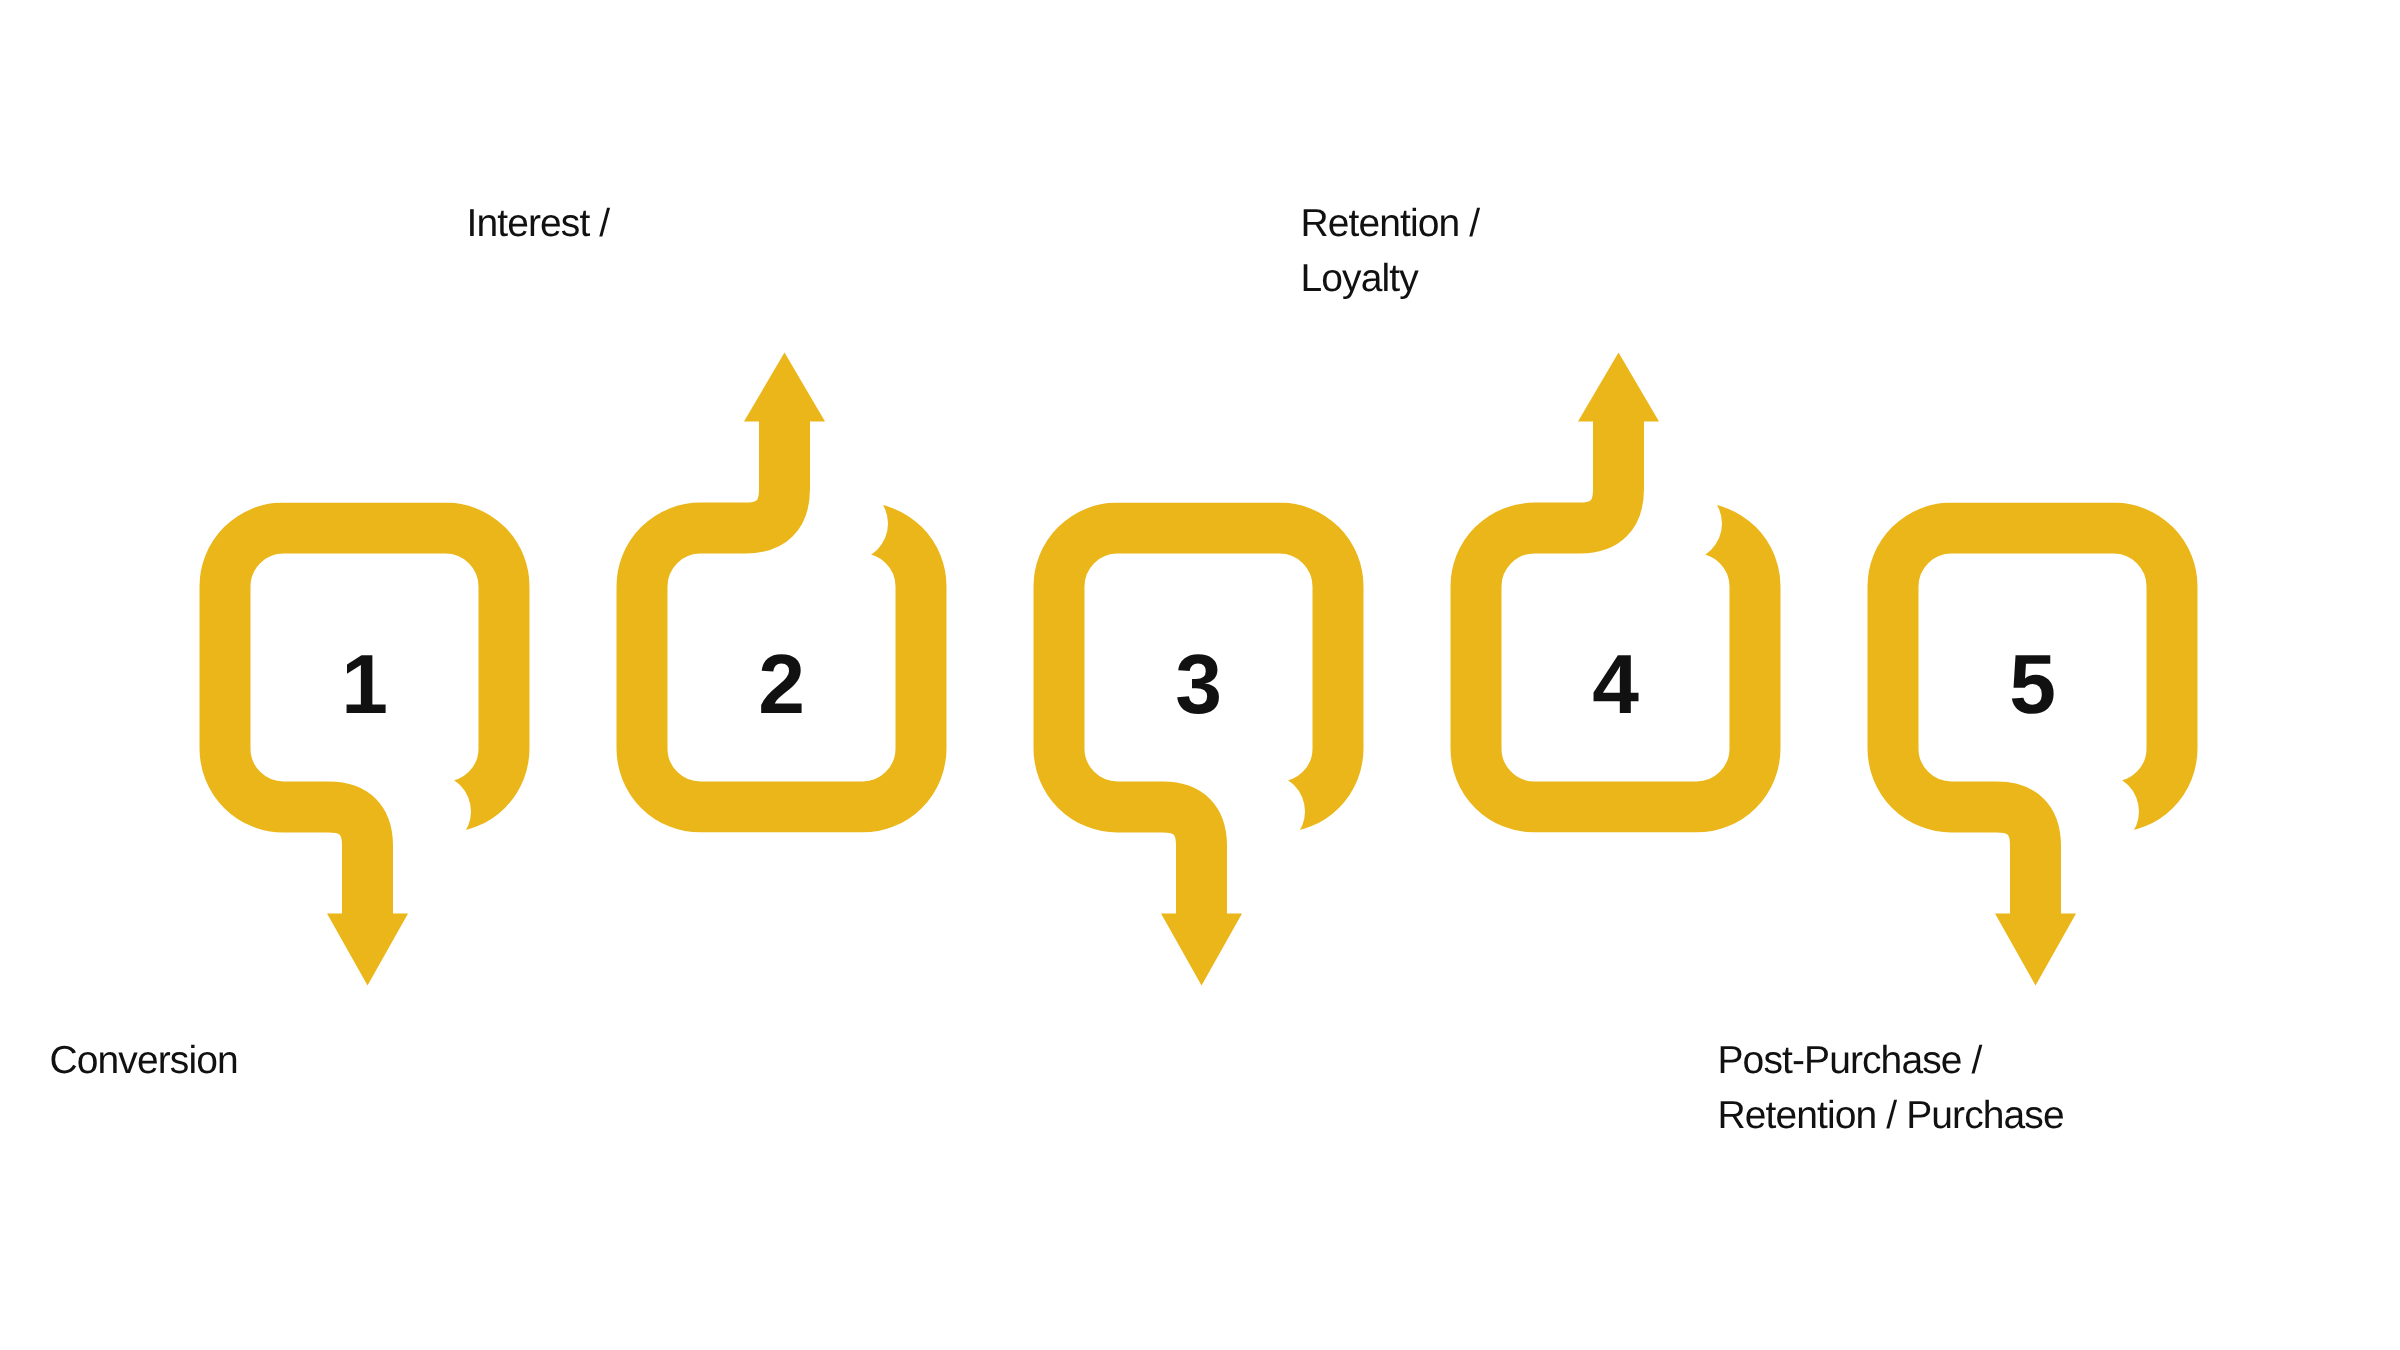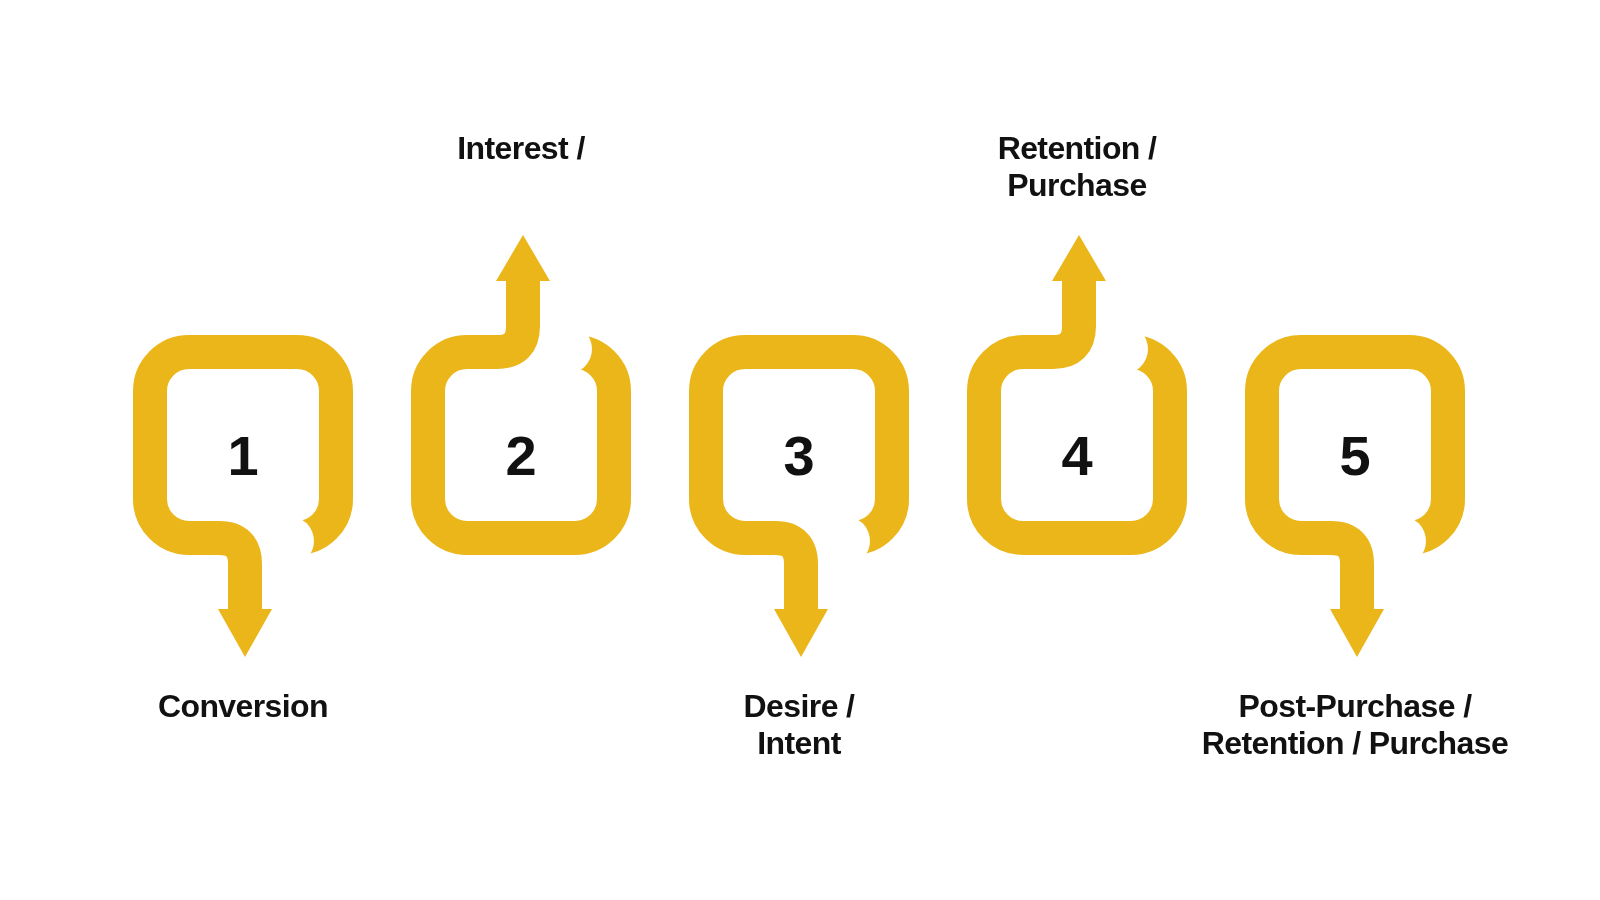--- a/index.html
+++ b/index.html
@@ -54,23 +54,23 @@
     box-sizing: border-box;
     font-size: 56px;
     font-weight: 700;
     color: var(--text, #111111);
   }
   .stage-label {
     position: absolute;
     left: 50%;
     transform: translateX(-50%);
     width: 420px;
-    text-align: center;
-    font-size: 32px;
-    font-weight: 700;
+    text-align: left;
+    font-size: 26px;
+    font-weight: 400;
     line-height: 37px;
     letter-spacing: -0.6px;
     color: var(--text, #111111);
   }
   .label-top    { top: 130px; }
   .label-bottom { top: 688px; }
   .label-line { display: block; }
   .label-line:empty { display: none; }
 </style>
 </head>
@@ -103,36 +103,32 @@
     </div>
   </div>
 
   <div class="stage stage-3">
     <svg class="stage-graphic graphic-down" viewBox="0 0 240 330">
       <path class="ring" d="M 168 203 L 174 203 A 39 39 0 0 0 213 164 L 213 56 A 39 39 0 0 0 174 17 L 66 17 A 39 39 0 0 0 27 56 L 27 164 A 39 39 0 0 0 66 203 L 96 203 Q 122 203 122 229 L 122 278"></path>
       <circle class="carve" cx="166" cy="206" r="25"></circle>
       <polygon class="head" points="95,274 149,274 122,322"></polygon>
     </svg>
     <div class="stage-number">3</div>
-    <div class="stage-label label-bottom">
-      <span class="label-line">Desire /</span>
-      <span class="label-line">Intent</span>
-    </div>
   </div>
 
   <div class="stage stage-4">
     <svg class="stage-graphic graphic-up" viewBox="0 0 240 330">
       <path class="ring" d="M 168 127 L 174 127 A 39 39 0 0 1 213 166 L 213 274 A 39 39 0 0 1 174 313 L 66 313 A 39 39 0 0 1 27 274 L 27 166 A 39 39 0 0 1 66 127 L 96 127 Q 122 127 122 101 L 122 52"></path>
       <circle class="carve" cx="166" cy="124" r="25"></circle>
       <polygon class="head" points="95,56 149,56 122,10"></polygon>
     </svg>
     <div class="stage-number">4</div>
     <div class="stage-label label-top">
       <span class="label-line">Retention /</span>
-      <span class="label-line">Purchase</span>
+      <span class="label-line">Loyalty</span>
     </div>
   </div>
 
   <div class="stage stage-5">
     <svg class="stage-graphic graphic-down" viewBox="0 0 240 330">
       <path class="ring" d="M 168 203 L 174 203 A 39 39 0 0 0 213 164 L 213 56 A 39 39 0 0 0 174 17 L 66 17 A 39 39 0 0 0 27 56 L 27 164 A 39 39 0 0 0 66 203 L 96 203 Q 122 203 122 229 L 122 278"></path>
       <circle class="carve" cx="166" cy="206" r="25"></circle>
       <polygon class="head" points="95,274 149,274 122,322"></polygon>
     </svg>
     <div class="stage-number">5</div>

